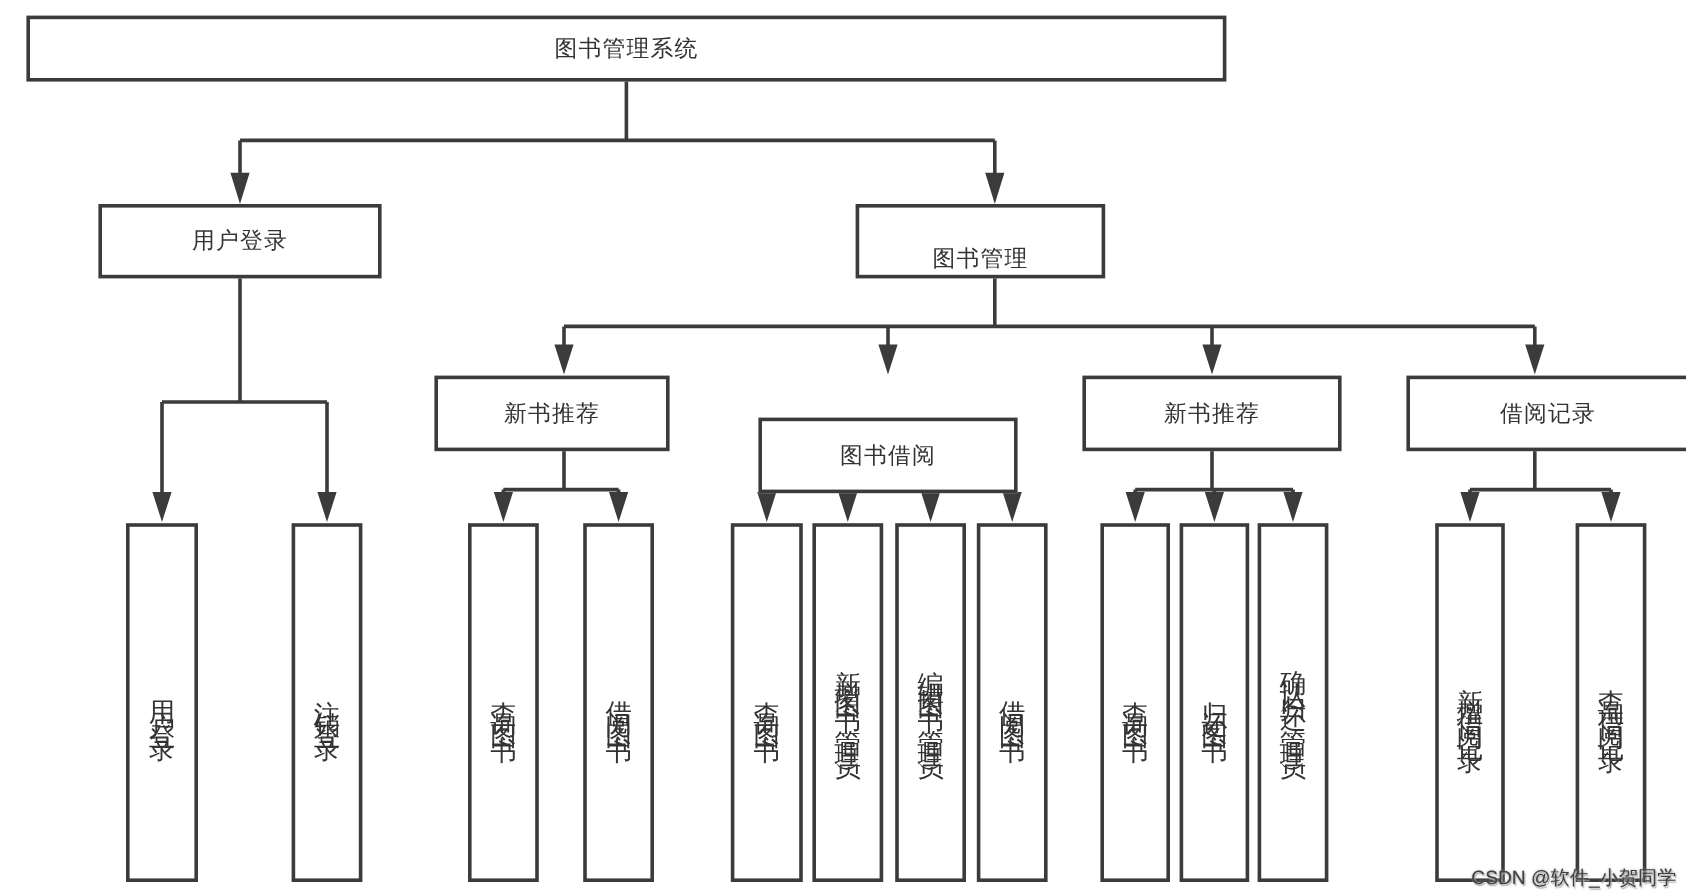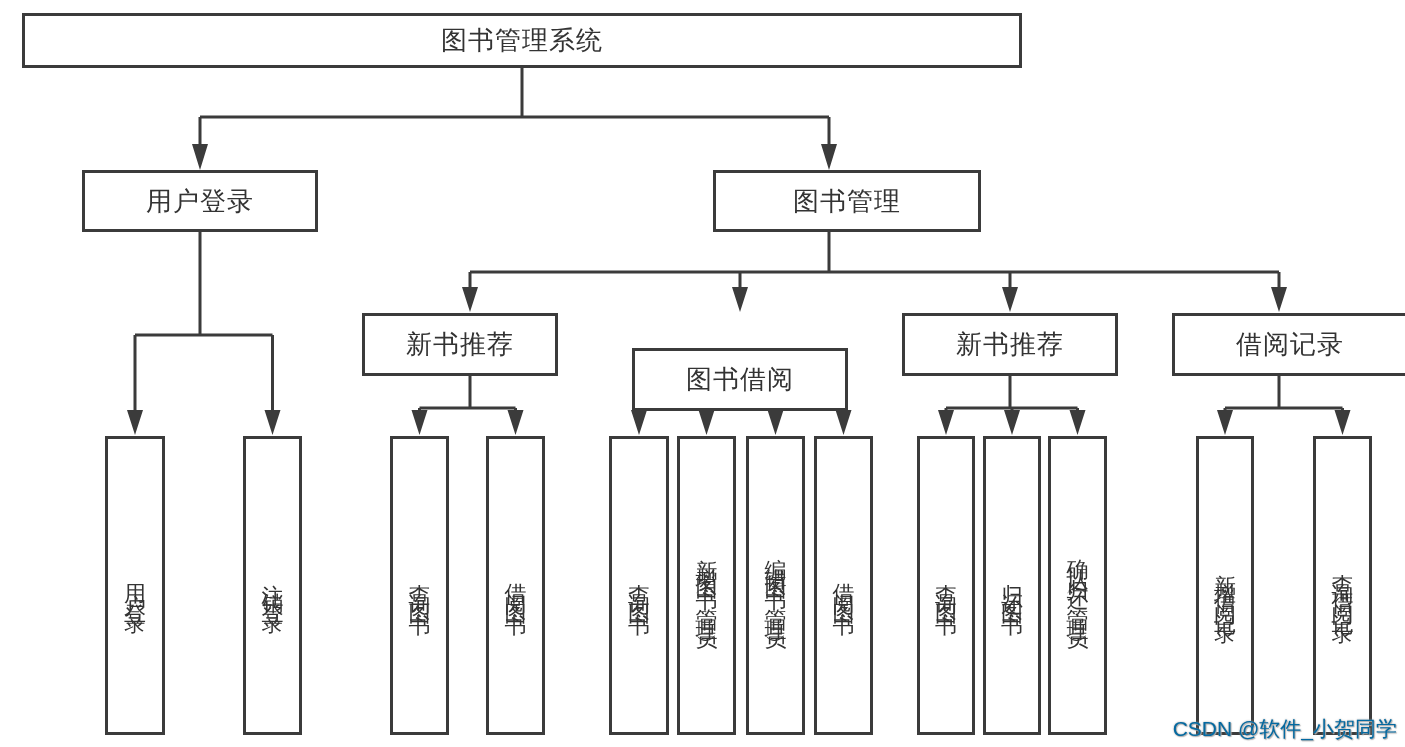--- a/index.html
+++ b/index.html
@@ -20,39 +20,39 @@
     position: absolute;
     box-sizing: border-box;
     background: #ffffff;
     border: 3px solid #3b3b3b;
     display: flex;
     align-items: center;
     justify-content: center;
     color: #333333;
   }
   .node-h .label {
-    font-size: 26px;
+    font-size: 19px;
     letter-spacing: 1px;
     white-space: nowrap;
   }
   .leaf { top: 436px; height: 299px; }
   .leaf .vtext {
     writing-mode: vertical-rl;
     text-orientation: mixed;
     font-size: 22px;
     letter-spacing: 10px;
     line-height: 1;
     color: #333333;
   }
   .watermark {
     position: absolute;
     right: 8px;
     bottom: 4px;
-    font-size: 21px;
-    color: #0369a1;
+    font-size: 16px;
+    color: #404040;
     text-shadow: 0 0 2px #9a9a9a, 1px 1px 1px #b5b5b5;
     white-space: nowrap;
     z-index: 5;
   }
 </style>
 </head>
 <body>
 
 <div class="stage">
 
@@ -82,21 +82,21 @@
       M1217 410 H1233 L1225 435 Z  M1334.5 410 H1350.5 L1342.5 435 Z"></path>
   </svg>
 
   <div class="node node-h" style="left:22px; top:13px; width:1000px; height:55px;">
     <span class="label">图书管理系统</span>
   </div>
 
   <div class="node node-h" style="left:82px; top:170px; width:236px; height:62px;">
     <span class="label">用户登录</span>
   </div>
-  <div class="node node-h" style="left:713px; top:170px; width:268px; height:62px;">
+  <div class="node node-h" style="left:713px; top:170px; width:208px; height:62px;align-items:flex-end;">
     <span class="label">图书管理</span>
   </div>
 
   <div class="node node-h" style="left:362px; top:313px; width:196px; height:63px;">
     <span class="label">新书推荐</span>
   </div>
   <div class="node node-h" style="left:632px; top:313px; width:216px; height:63px;margin-top:35px;">
     <span class="label">图书借阅</span>
   </div>
   <div class="node node-h" style="left:902px; top:313px; width:216px; height:63px;">

